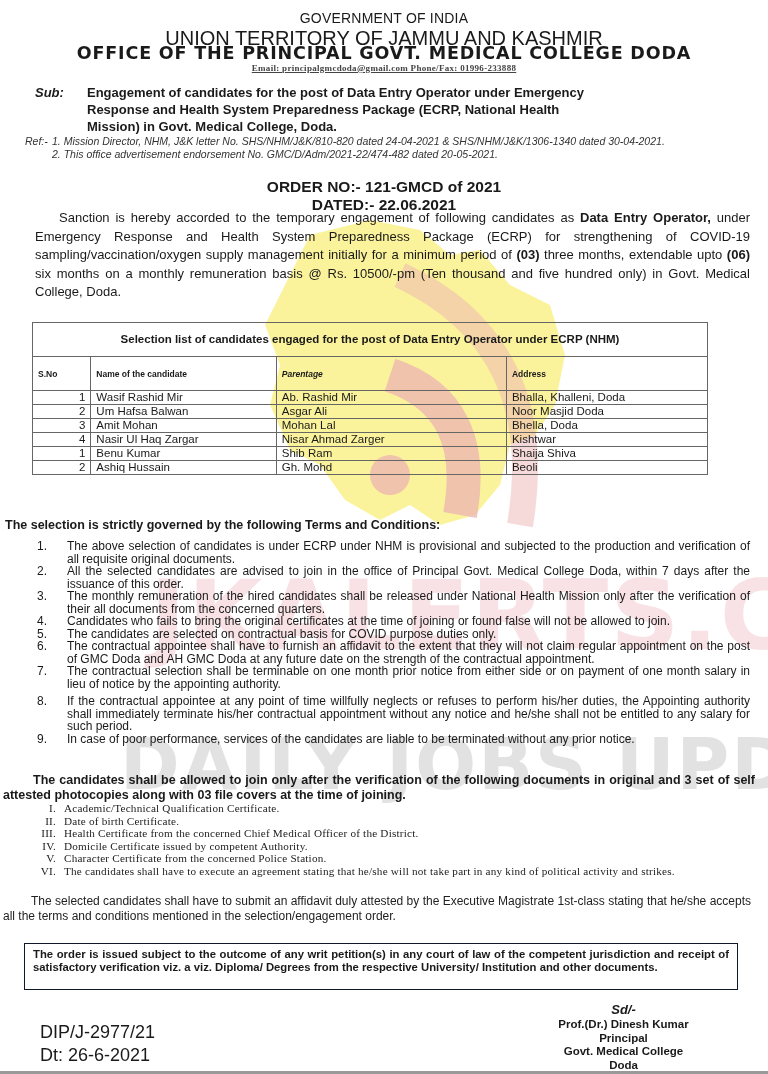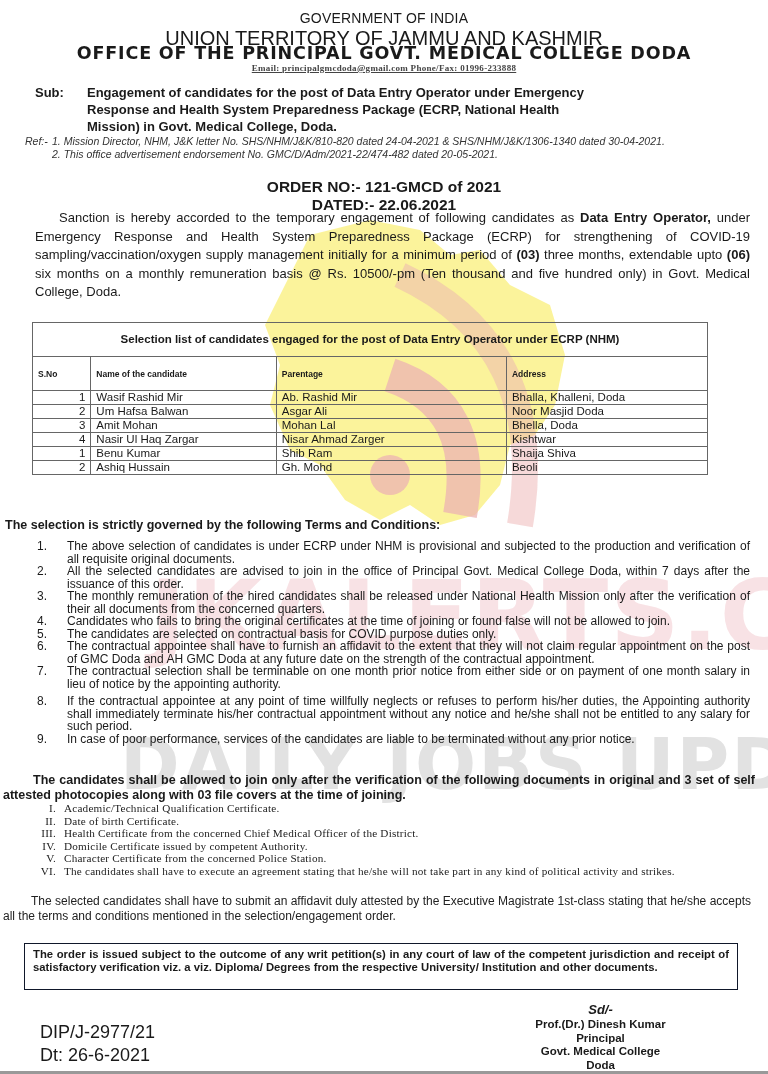--- a/index.html
+++ b/index.html
@@ -14,21 +14,21 @@
 
   .page { position: absolute; left: 0; top: 0; width: 768px; height: 1074px; z-index: 1; }
 
   .hdr { position: absolute; left: 0; width: 768px; text-align: center; }
   .h1 { top: 10px; font-size: 14px; letter-spacing: 0.2px; }
   .h2 { top: 27px; font-size: 20px; }
   .h3 { top: 43px; font-size: 17px; font-weight: 900; font-family: "DejaVu Sans", sans-serif; letter-spacing: 0.8px; transform: scaleX(1.03); }
   .h4 { top: 63px; font-size: 9px; font-weight: bold; font-family: "Liberation Serif", serif; text-decoration: underline; color: #444; letter-spacing: 0.3px; }
 
   .sub { position: absolute; left: 35px; top: 84px; width: 715px; font-size: 13px; font-weight: bold; line-height: 17px; }
-  .sub .lbl { position: absolute; left: 0; top: 0; }
+  .sub .lbl { position: absolute; left: 0; top: 0; font-style: italic; }
   .sub .txt { padding-left: 52px; text-align: justify; text-align-last: left; }
   .sub .txt span { display: block; }
 
   .ref { position: absolute; left: 25px; top: 135px; width: 700px; font-size: 10.5px; font-style: italic; line-height: 13px; color: #333; }
   .ref .r1 { padding-left: 27px; text-indent: -27px; }
   .ref .r1 .lbl { display: inline-block; width: 27px; text-indent: 0; }
   .ref .r2 { padding-left: 27px; }
 
   .order { position: absolute; left: 0; width: 768px; text-align: center; font-weight: bold; font-size: 15.5px; }
   .o1 { top: 178px; }
@@ -36,21 +36,21 @@
 
   .para { position: absolute; left: 35px; top: 209px; width: 715px; font-size: 13px; line-height: 18.5px; text-align: justify; text-indent: 24px; }
   .para b { font-weight: bold; }
 
   table.sel { position: absolute; left: 32px; top: 322px; width: 676px; border-collapse: collapse; font-size: 11.5px; }
   table.sel td, table.sel th { border: 1px solid #666; padding: 0 5px; }
   .caption-cell { text-align: center; font-weight: bold; font-size: 11.5px; line-height: 13px; padding: 2px 6px !important; height: 34px; }
   .head-cell { font-weight: bold; font-size: 8.5px; height: 34px; text-align: left; }
   .sno { width: 56px; text-align: right; }
   .c-name { width: 178px; }
-  .c-par { width: 221px; }
+  .c-par { width: 221px; font-style: italic; }
   .c-addr { width: 193px; }
   .row td { height: 13.5px; line-height: 13px; }
 
   .terms-title { position: absolute; left: 5px; top: 518px; font-size: 12.5px; font-weight: bold; }
   .terms { position: absolute; left: 30px; top: 540px; width: 720px; font-size: 12px; line-height: 12.5px; }
   .terms .item { display: flex; margin-bottom: 0; text-align: justify; }
   .terms .item.gap { margin-top: 5px; }
   .terms .num { width: 37px; flex: none; text-indent: 7px; }
   .terms .itxt { flex: 1; text-align: justify; text-align-last: left; }
 
@@ -59,21 +59,21 @@
   .docs .d { display: flex; }
   .docs .rn { width: 34px; text-align: right; padding-right: 8px; flex: none; }
   .docs .dt { flex: 1; text-align: justify; text-align-last: left; }
 
   .affid { position: absolute; left: 3px; top: 894px; width: 748px; font-size: 12px; line-height: 14.5px; text-align: justify; text-indent: 28px; color: #222; }
 
   .box { position: absolute; left: 24px; top: 943px; width: 714px; height: 47px; border: 1px solid #0f172a; padding: 4px 8px; font-size: 11.3px; font-weight: bold; line-height: 13px; text-align: justify; }
 
   .dip { position: absolute; left: 40px; top: 1021px; font-size: 18px; line-height: 23px; }
 
-  .sign { position: absolute; left: 494px; top: 1002px; width: 213px; text-align: center; font-size: 11.5px; font-weight: bold; line-height: 13.5px; }
+  .sign { position: absolute; left: 517px; top: 1002px; width: 213px; text-align: center; font-size: 11.5px; font-weight: bold; line-height: 13.5px; }
   .sign .sd { font-style: italic; font-size: 13px; line-height: 16px; }
 
   .bottom-rule { position: absolute; left: 0; top: 1071px; width: 768px; height: 3px; background: #999; }
 </style>
 </head>
 <body>
 
 <svg class="wm-map" viewBox="0 0 330 320">
   <path d="M60,20 L120,5 L170,15 L200,40 L230,35 L260,70 L300,90 L315,140 L305,190 L285,220 L260,230 L250,270 L225,300 L190,310 L160,290 L130,305 L95,285 L70,250 L40,235 L20,190 L30,150 L15,110 L35,70 Z" fill="#fbf28a"></path>
   <path d="M150,300 a40,40 0 0 1 -10,-120" stroke="#e9a6a6" stroke-width="0" fill="none"></path>

